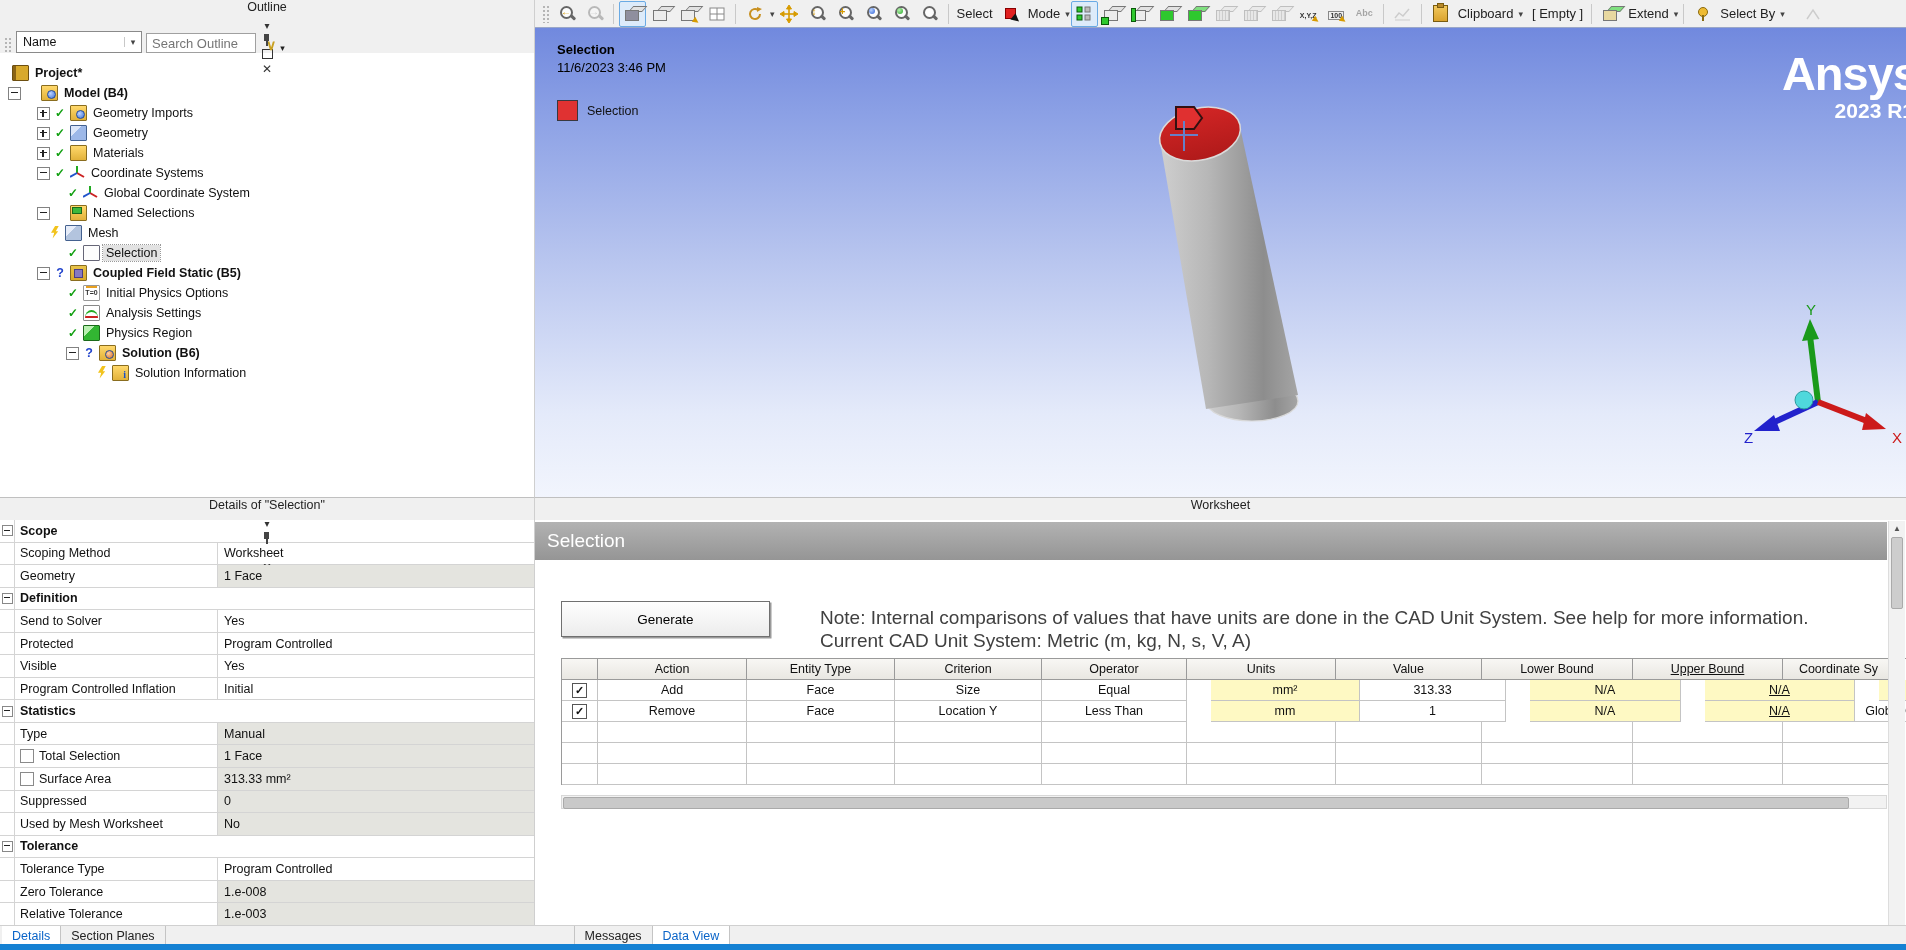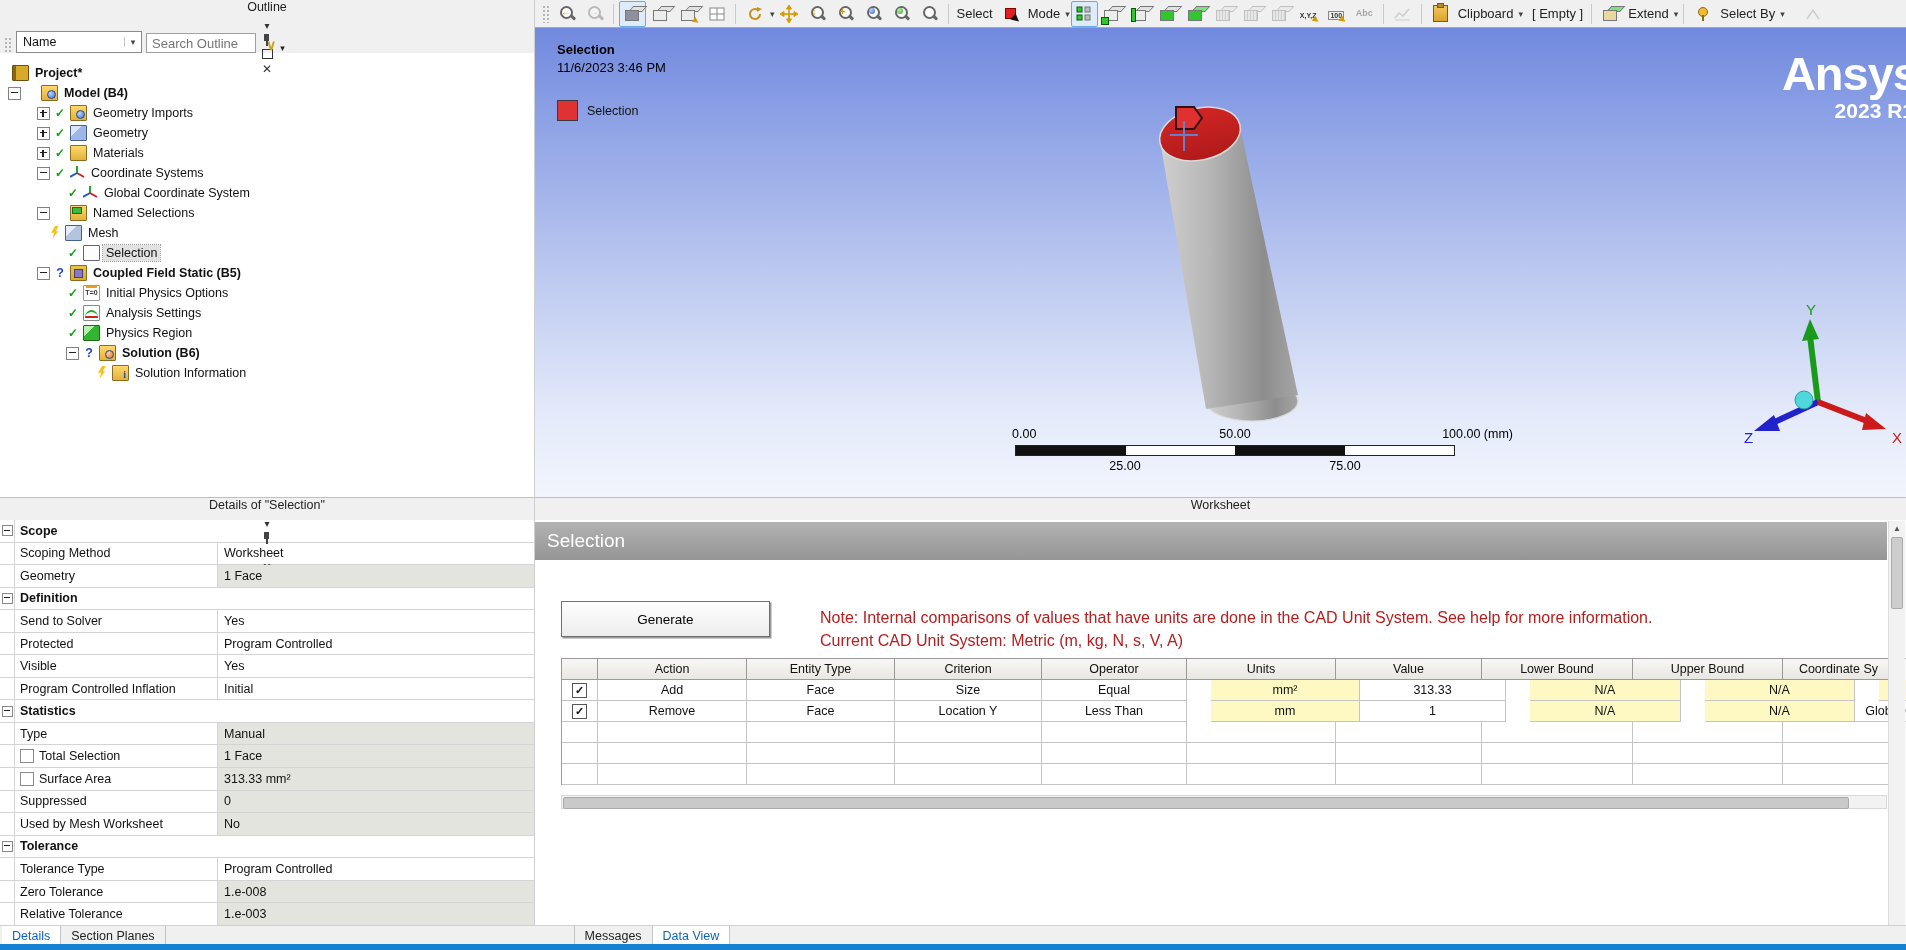--- a/index.html
+++ b/index.html
@@ -161,32 +161,32 @@
   
   #worksheet{position:absolute;left:535px;top:497px;width:1371px;height:428px;background:#fff;
              border-top:1px solid #c0c0c0;overflow:hidden;}
   .wsgray{position:absolute;left:0;top:24px;width:1352px;height:38px;
           background:linear-gradient(#b2b2b2,#959595);color:#fff;font-size:19px;
           display:flex;align-items:center;padding-left:12px;box-sizing:border-box;}
   .genbtn{position:absolute;left:26px;top:103px;width:209px;height:36px;
           background:linear-gradient(#fefefe,#ececec);border:1px solid #707070;
           box-shadow:1.5px 1.5px 0 #9a9a9a;font-size:13.5px;display:flex;align-items:center;
           justify-content:center;font-family:"Liberation Sans",sans-serif;}
-  .note{position:absolute;left:285px;top:108px;color:#b91c1c;font-size:16px;line-height:23px;}
+  .note{position:absolute;left:285px;top:108px;color:#404040;font-size:19px;line-height:23px;}
   .wtable{position:absolute;left:26px;top:160px;border-left:1px solid #9a9a9a;border-top:1px solid #9a9a9a;}
   .wrow{display:flex;}
   .wh{height:21px;background:linear-gradient(#f8f7f4,#e9e7e2);border-right:1px solid #9a9a9a;
       border-bottom:1px solid #9a9a9a;display:flex;align-items:center;justify-content:center;
       font-size:12.5px;box-sizing:border-box;}
   .wc{height:21px;background:#fff;border-right:1px solid #c4c4c4;border-bottom:1px solid #c4c4c4;
       display:flex;align-items:center;justify-content:center;font-size:12.5px;box-sizing:border-box;
       overflow:hidden;white-space:nowrap;}
   .wc.g{background:#fef9c3;margin-left:24px;}
   .c0{width:36px;}.c1{width:149px;}.c2{width:148px;}.c3{width:147px;}.c4{width:145px;}
-  .c5{width:149px;}.c6{width:146px;}.c7{width:151px;}.c8{width:150px;}.c9{width:112px;}
+  .c5{width:149px;}.c6{width:146px;}.c7{width:151px;}.c8{width:150px;text-decoration:underline;}.c9{width:112px;}
   .wcb{width:13px;height:13px;border:1px solid #555;background:#fff;display:flex;align-items:center;
        justify-content:center;font-size:11px;font-weight:bold;color:#111;}
   .wcb.checked::before{content:"\2713";}
   .hscroll{position:absolute;left:26px;top:297px;width:1326px;height:14px;background:#f2f2f2;
            border:1px solid #d8d8d8;box-sizing:border-box;}
   .hscroll .thumb{position:absolute;left:1px;top:1px;height:10px;width:97%;background:#c9c9c9;
            border:1px solid #aaa;border-radius:2px;}
   .vscroll{position:absolute;left:1353px;top:23px;width:16px;height:405px;background:#f2f2f2;
            border-left:1px solid #ddd;}
   .vscroll .up{height:15px;display:flex;align-items:center;justify-content:center;font-size:8px;color:#555;}
@@ -549,33 +549,20 @@
         </linearGradient>
       </defs>
       <ellipse cx="132" cy="330" rx="46" ry="20" fill="url(#cylg)" stroke="#d9d9d9" stroke-width="1.2"></ellipse>
       <polygon points="40,70 120,56 178,324 86,338" fill="url(#cylg)"></polygon>
       <ellipse cx="80" cy="63" rx="41" ry="26" transform="rotate(-13 80 63)" fill="url(#redg)" stroke="#dadada" stroke-width="1.5"></ellipse>
       <path d="M56 36 h18 l8 11 -8 11 h-18 z" fill="#e03030" stroke="#331111" stroke-width="2"></path>
       <line x1="50" y1="64" x2="78" y2="64" stroke="#6680c8" stroke-width="2"></line>
       <line x1="64" y1="50" x2="64" y2="80" stroke="#6680c8" stroke-width="2"></line>
     </svg>
 
-    <div class="ruler">
-      <span class="tl" style="left:-3px">0.00</span>
-      <span class="tl" style="left:50%;transform:translateX(-50%)">50.00</span>
-      <span class="tl" style="right:-58px">100.00 (mm)</span>
-      <div class="bar">
-        <span class="seg" style="background:#111"></span>
-        <span class="seg" style="background:#fdfdfd"></span>
-        <span class="seg" style="background:#111"></span>
-        <span class="seg" style="background:#fdfdfd"></span>
-      </div>
-      <span class="bl" style="left:25%;transform:translateX(-50%)">25.00</span>
-      <span class="bl" style="left:75%;transform:translateX(-50%)">75.00</span>
-    </div>
 
     <svg width="170" height="150" style="position:absolute;left:1205px;top:273px" viewBox="0 0 170 150">
       <line x1="78" y1="101" x2="70" y2="35" stroke="#1a9a1a" stroke-width="6"></line>
       <polygon points="70,18 62,40 79,38" fill="#1a9a1a"></polygon>
       <line x1="78" y1="101" x2="28" y2="124" stroke="#2222cc" stroke-width="6"></line>
       <polygon points="14,130 34,114 40,130" fill="#2222cc"></polygon>
       <line x1="78" y1="101" x2="132" y2="122" stroke="#cc1a1a" stroke-width="6"></line>
       <polygon points="146,128 126,112 122,129" fill="#cc1a1a"></polygon>
       <circle cx="64" cy="99" r="9" fill="#4fd8dc" stroke="#2a9a9e"></circle>
       <text x="66" y="14" fill="#1a9a1a" font-size="15" font-family="Liberation Sans">Y</text>

